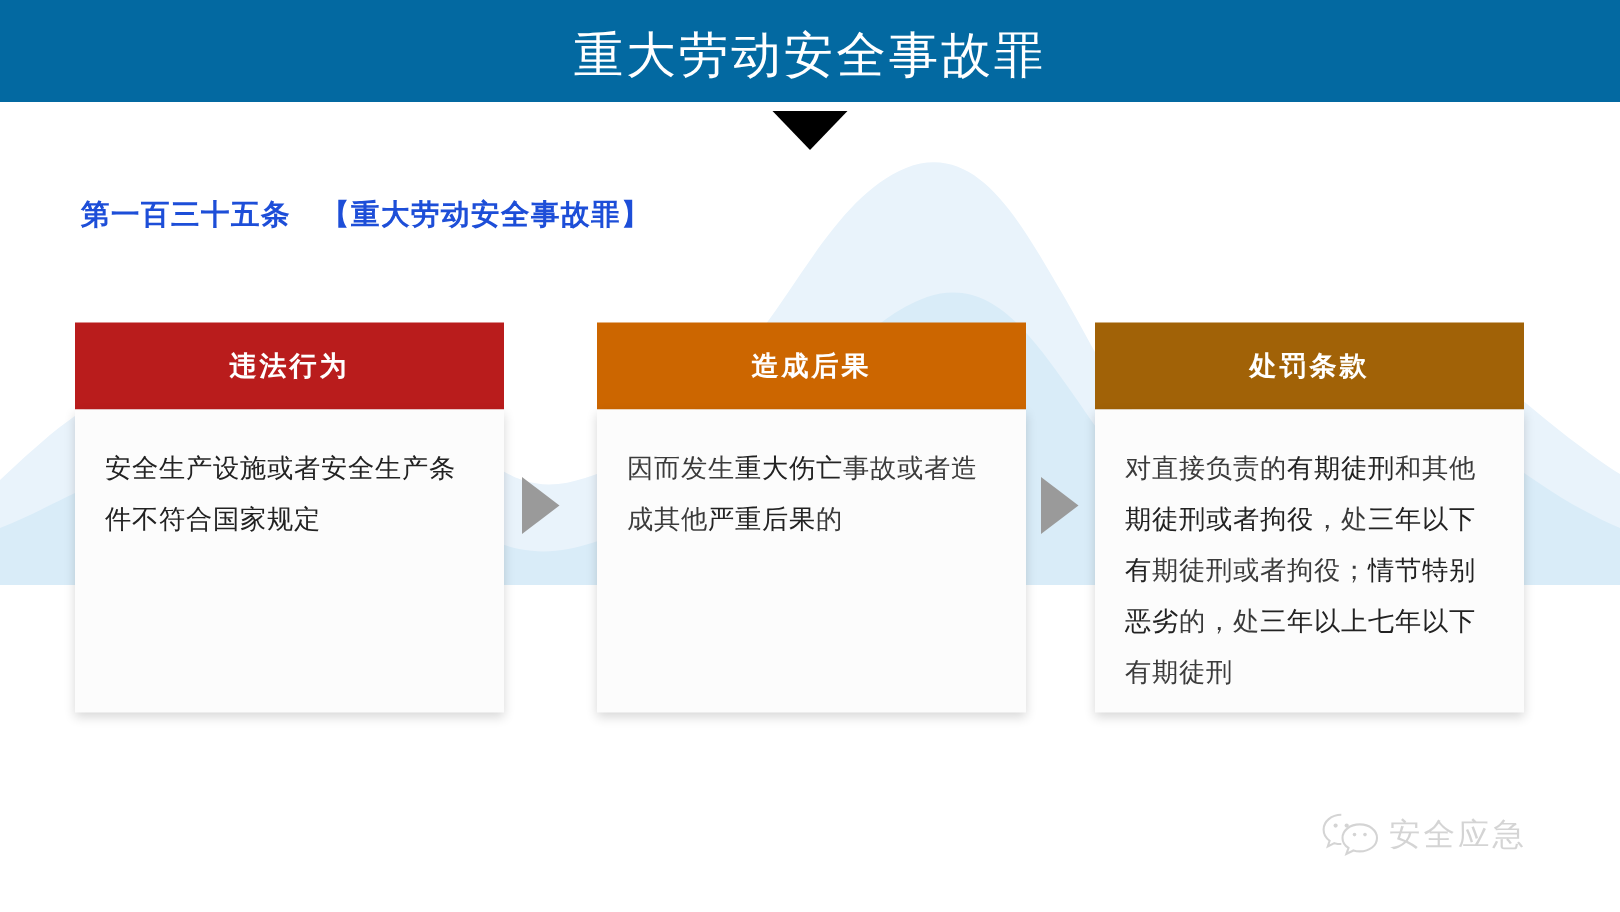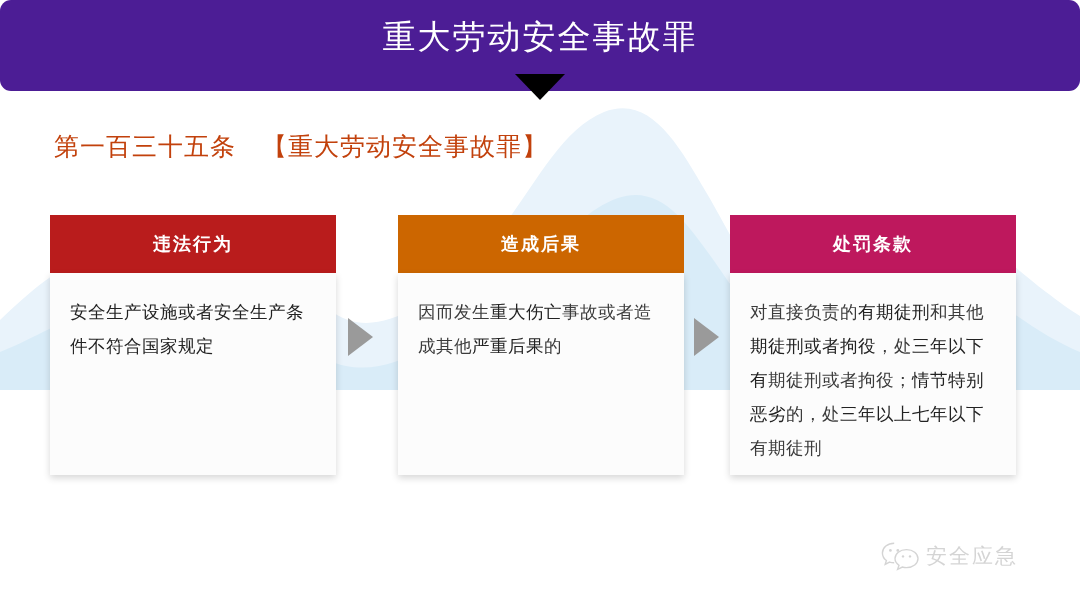--- a/index.html
+++ b/index.html
@@ -25,24 +25,23 @@
     z-index: 0;
     pointer-events: none;
   }
 
   
   #title-bar {
     position: absolute;
     left: 0;
     top: 0;
     width: 1080px;
-    height: 91px;
-    background: #4c1d95;
+    height: 68px;
+    background: #0369a1;
     z-index: 3;
-    border-radius: 11px;
   }
   #title-text {
     position: absolute;
     left: 0;
     top: 0;
     width: 1080px;
     height: 74px;
     line-height: 74px;
     text-align: center;
     color: #ffffff;
@@ -62,23 +61,23 @@
     border-right: 25px solid transparent;
     border-top: 26px solid #000000;
     z-index: 3;
   }
 
   
   #subtitle {
     position: absolute;
     left: 54px;
     top: 130px;
-    font-size: 25px;
-    font-weight: normal;
-    color: #c2410c;
+    font-size: 19px;
+    font-weight: bold;
+    color: #1d4ed8;
     letter-spacing: 1px;
     white-space: nowrap;
     z-index: 2;
   }
 
   
   .card {
     position: absolute;
     top: 215px;
     width: 286px;
@@ -177,21 +176,21 @@
 <div class="flow-arrow" id="arrow-0"></div>
 
 <div class="card" id="card-1">
   <div class="card-header" style="background: rgb(204, 102, 0);">造成后果</div>
   <div class="card-body"><span>因而发生</span><b>重大伤亡</b><span>事故或者造成其他</span><b>严重后果</b><span>的</span></div>
 </div>
 
 <div class="flow-arrow" id="arrow-1"></div>
 
 <div class="card" id="card-2">
-  <div class="card-header" style="background: #be185d;">处罚条款</div>
+  <div class="card-header" style="background: #a16207;">处罚条款</div>
   <div class="card-body"><span>对直接负责的</span><b>有期徒刑</b><span>和其他</span><b>期徒刑或者拘役</b><span>，处</span><b>三年以下有</b><span>期徒刑或者拘役；</span><b>情节特别恶劣</b><span>的，处</span><b>三年以上七年以下</b><span>有期徒刑</span></div>
 </div>
 
 <div id="watermark">
   <svg width="40" height="32" viewBox="0 0 40 32">
     <g fill="none" stroke="#9b9b9b" stroke-width="1.4">
       <path d="M14.2,3.2 C7.6,3.2 2.4,7.6 2.4,13 C2.4,16 3.9,18.7 6.4,20.5
                L5.2,24.3 L9.6,22.1 C11,22.5 12.6,22.7 14.2,22.7"></path>
       <path d="M26.5,9.6 C33.1,9.6 38,13.6 38,18.6 C38,23.6 33.1,27.6 26.5,27.6
                C25,27.6 23.6,27.4 22.3,27.0 L17.6,29.3 L19.0,25.3

